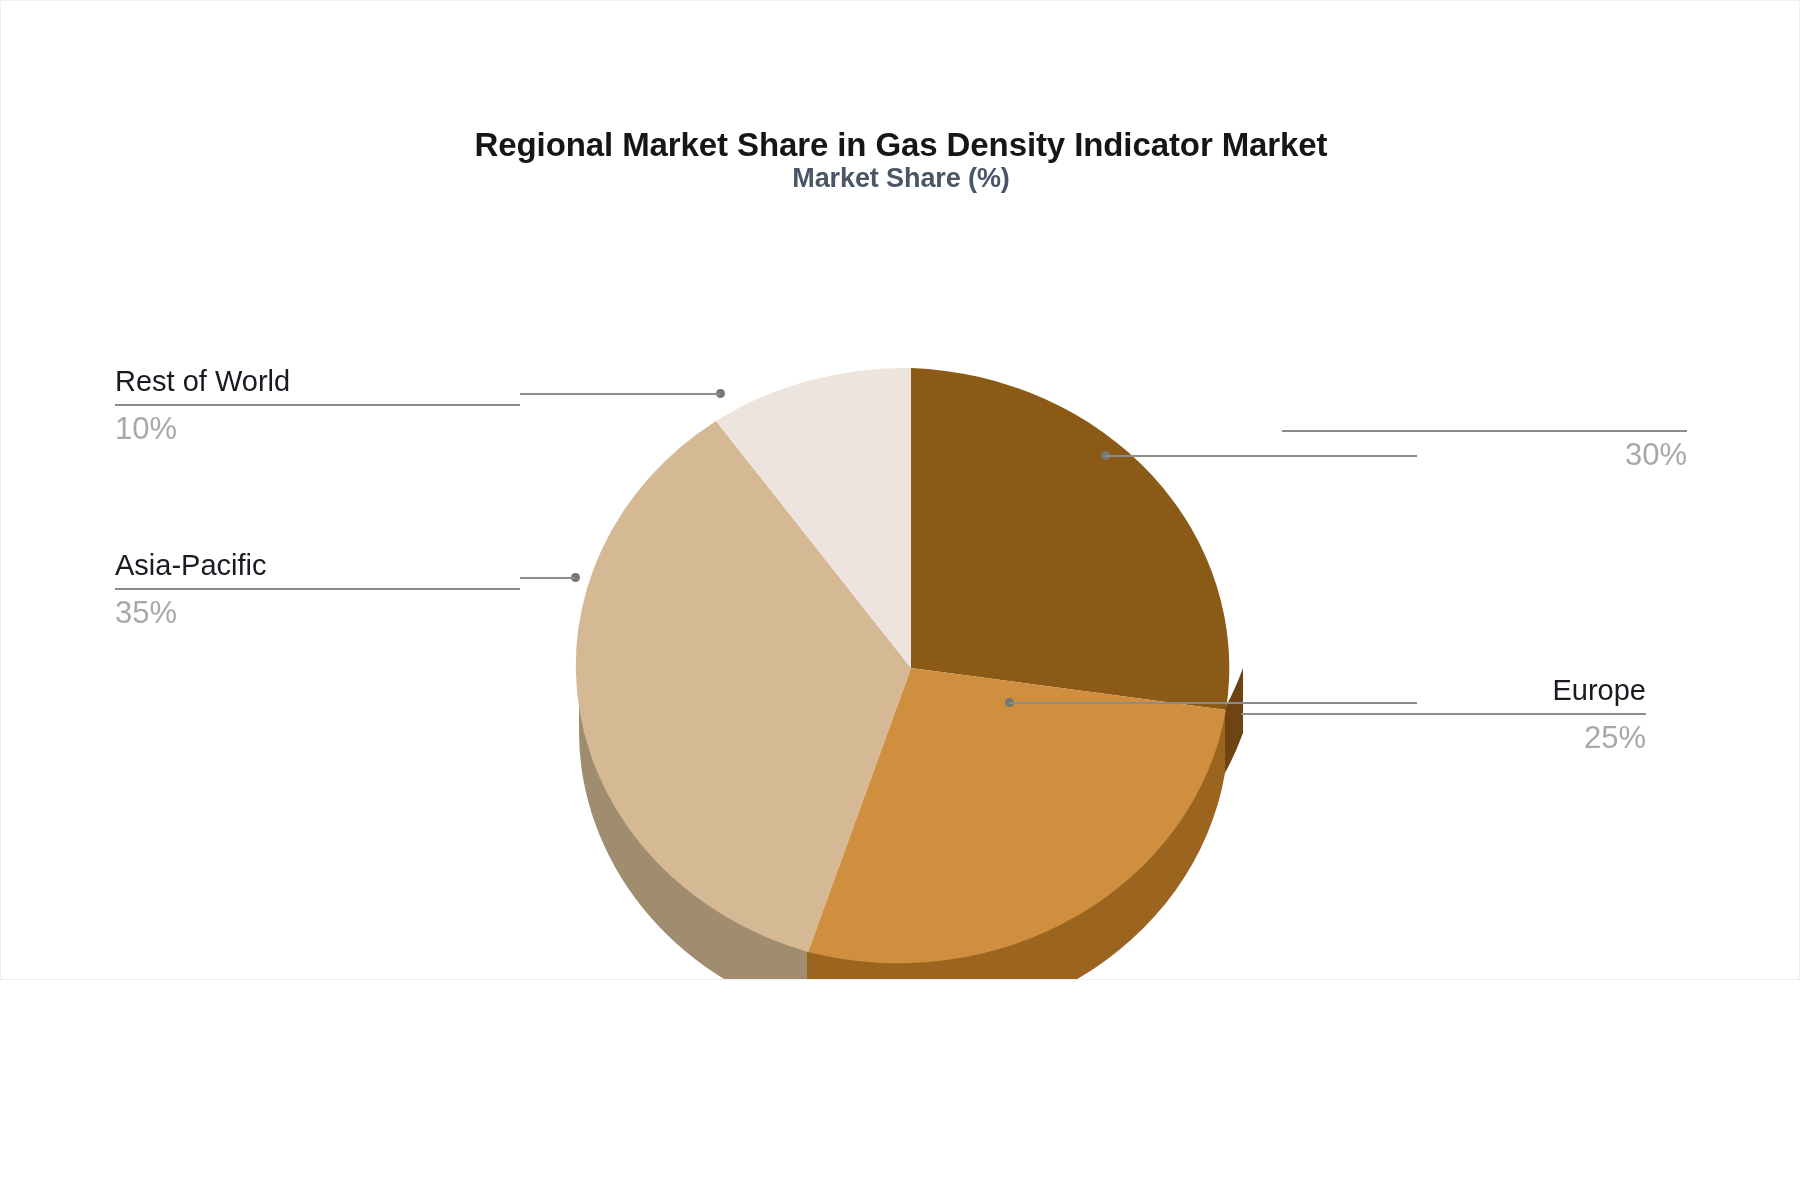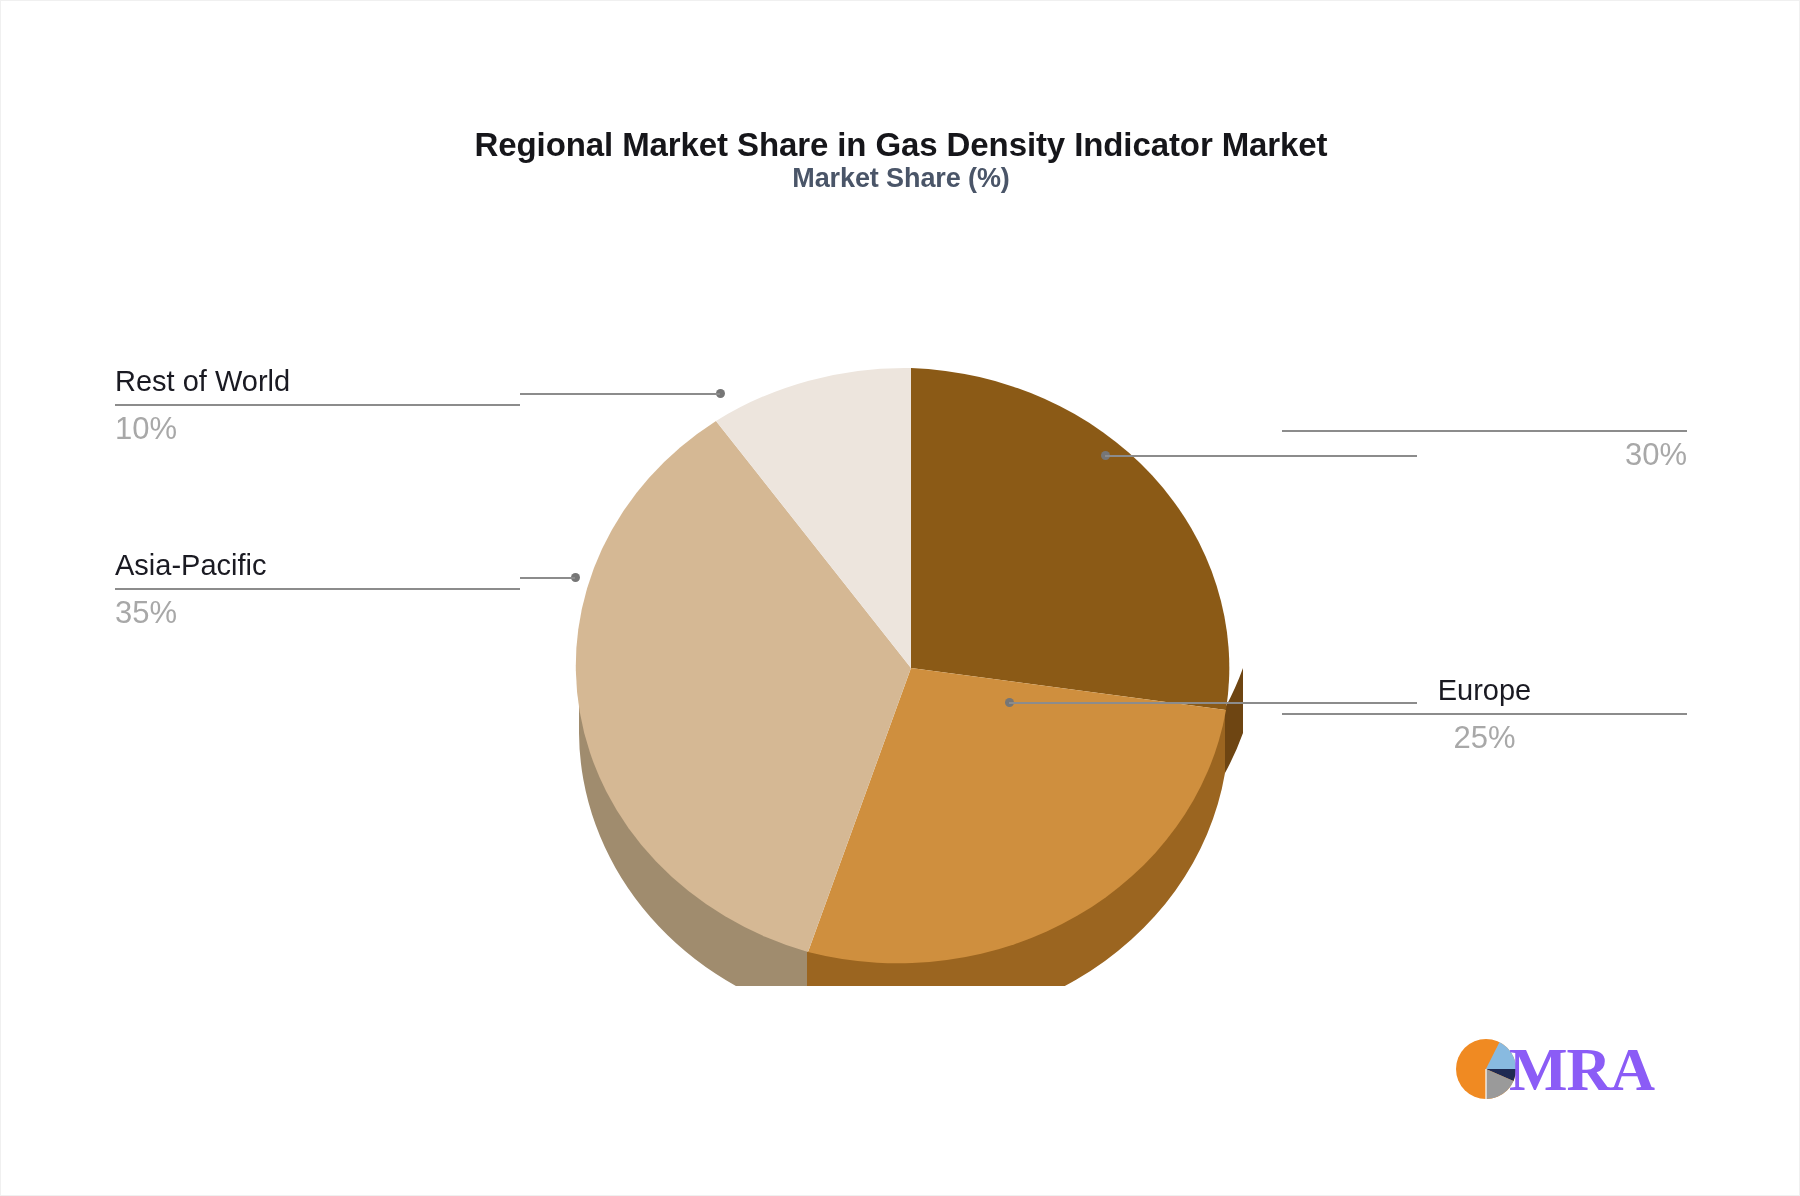--- a/index.html
+++ b/index.html
@@ -6,21 +6,21 @@
     margin: 0;
     padding: 0;
     background: #ffffff;
   }
   body {
     font-family: "Liberation Sans", sans-serif;
   }
   #canvas {
     position: relative;
     width: 1800px;
-    height: 1196px;
+    height: 980px;
     background: #ffffff;
     border: 1px solid #f0f0f0;
     box-sizing: border-box;
     overflow: hidden;
   }
 
   
   #title-block {
     position: absolute;
     top: 126px;
@@ -194,21 +194,21 @@
     <div class="cl-name">Asia-Pacific</div>
     <div class="cl-rule"></div>
     <div class="cl-value">35%</div>
   </div>
 
   <div class="callout right" style="left:1281px; top:424px;">
     <div class="cl-rule"></div>
     <div class="cl-value">30%</div>
   </div>
 
-  <div class="callout right" style="left:1281px; top:671px;text-align:center;">
+  <div class="callout right" style="left:1240px; top:671px;">
     <div class="cl-name">Europe</div>
     <div class="cl-rule"></div>
     <div class="cl-value">25%</div>
   </div>
 
   <div id="logo">
     <svg width="66" height="66" viewBox="0 0 66 66">
 
       <circle cx="33" cy="33" r="30" fill="#F08A22"></circle>
 

